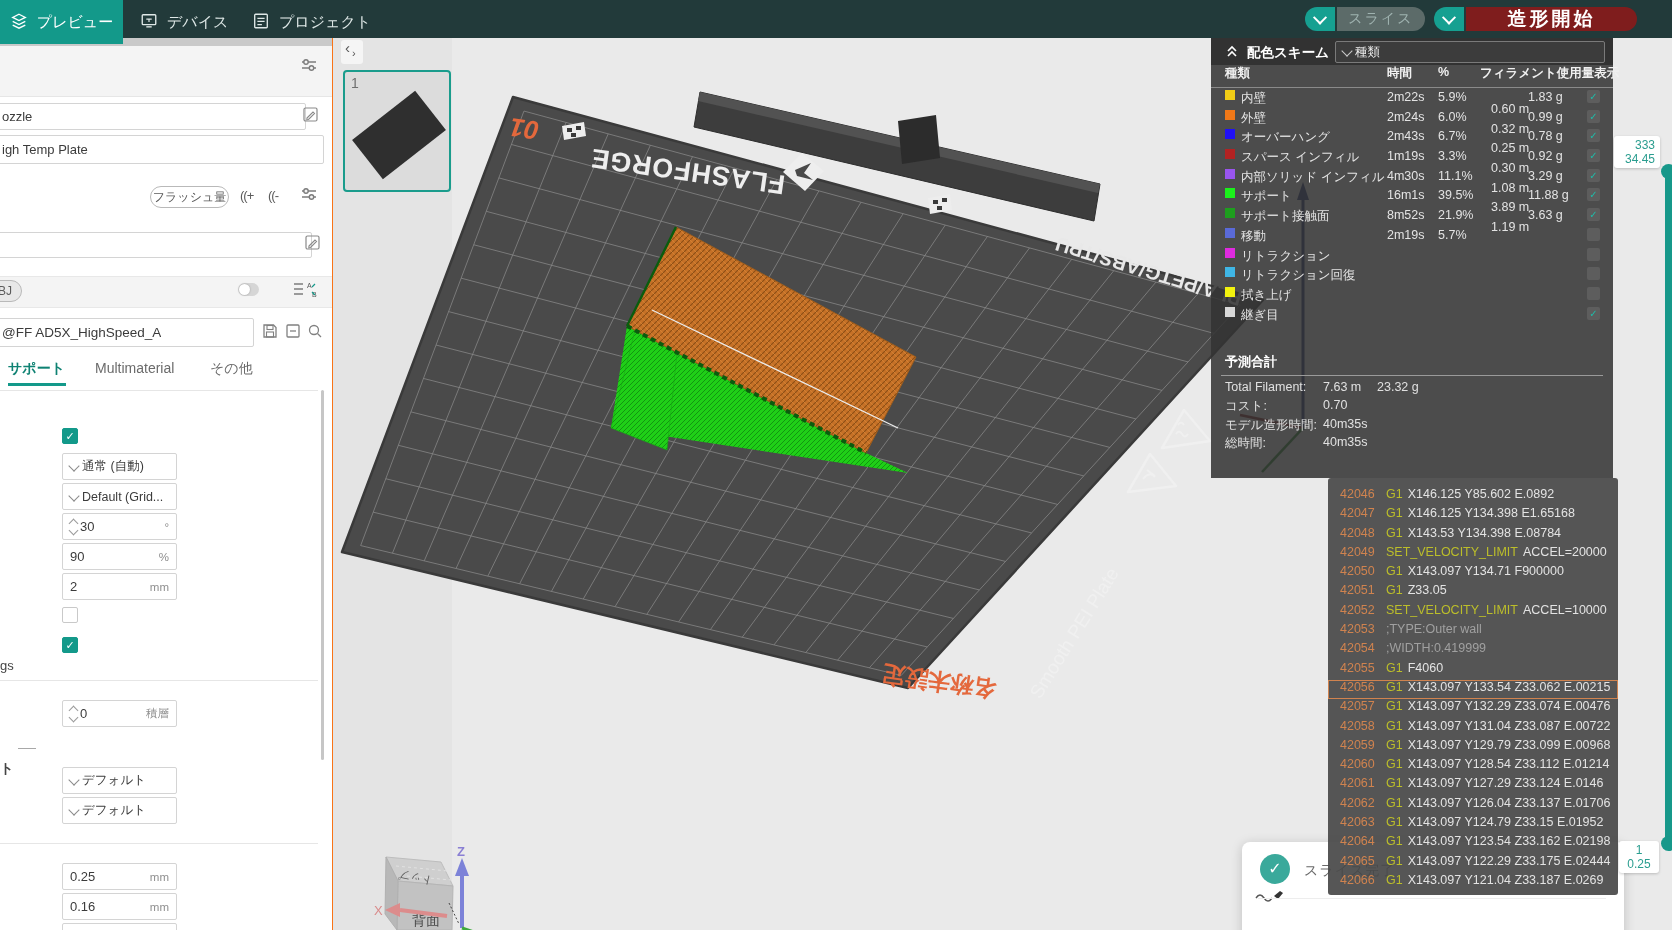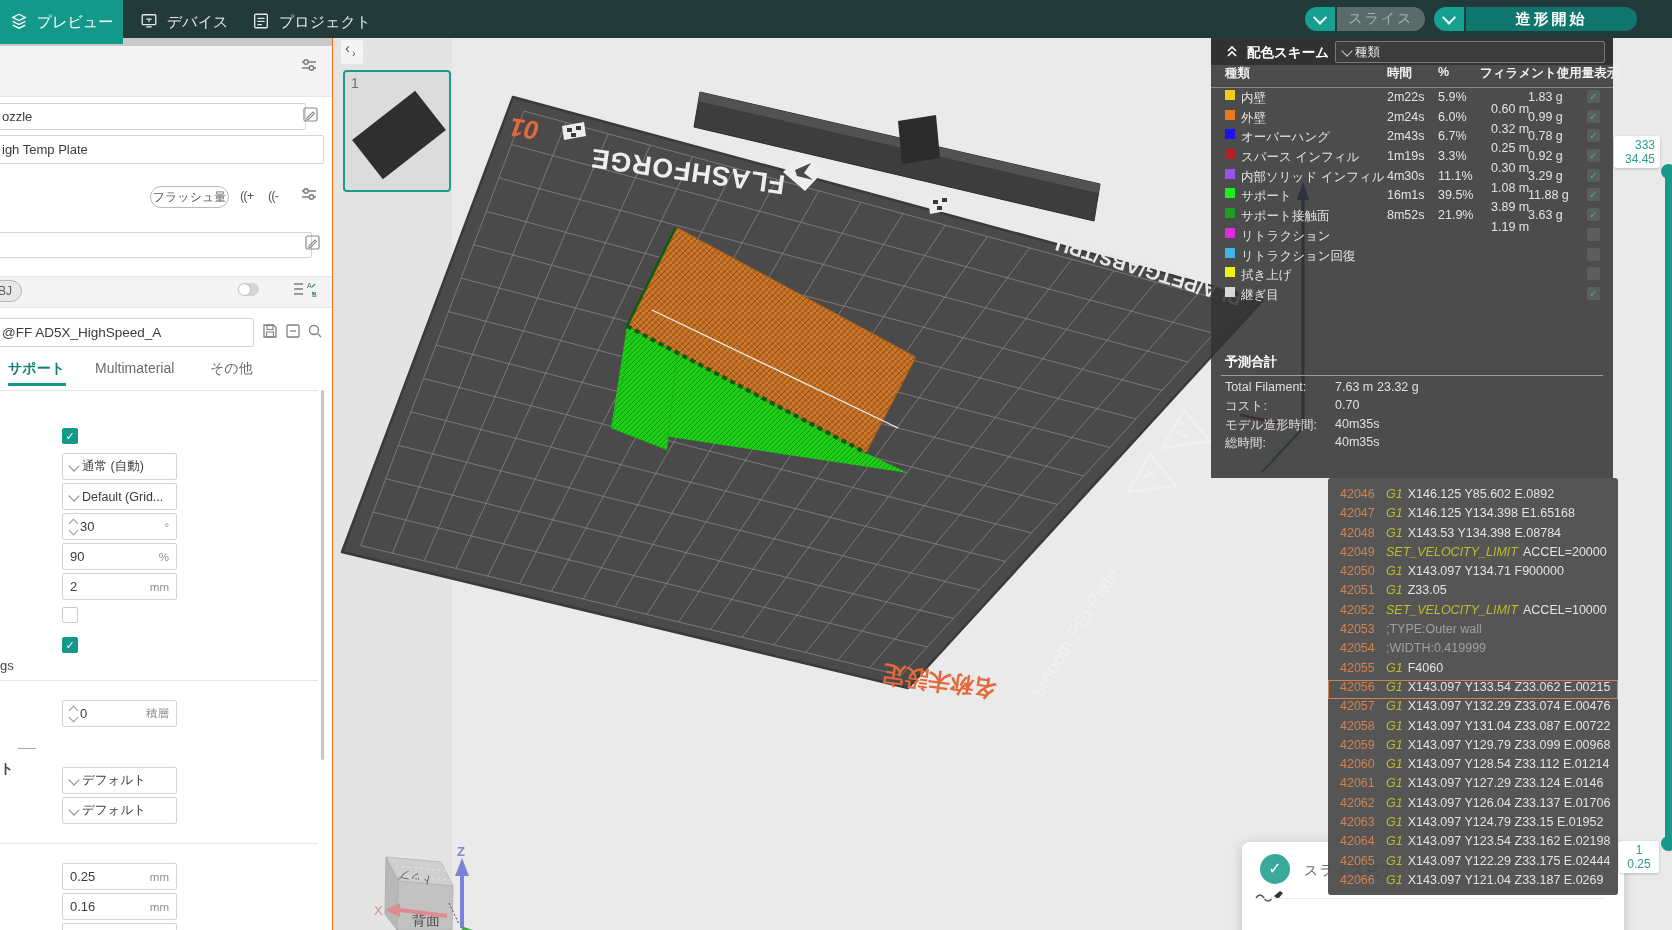--- a/index.html
+++ b/index.html
@@ -13,21 +13,21 @@
   .tab svg{flex:0 0 auto;}
   .tab-preview{left:0;width:123px;justify-content:center;}
   .tab-device{left:140px;width:96px;}
   .tab-project{left:252px;width:122px;}
   .splitbtn{position:absolute;top:7px;height:24px;display:flex;align-items:center;justify-content:center;}
   .chev-part{position:absolute;top:7px;width:30px;height:24px;background:#16a091;border-radius:12px 0 0 12px;display:flex;align-items:center;justify-content:center;}
   .chev-w{width:8px;height:8px;border-left:2px solid #fff;border-bottom:2px solid #fff;transform:rotate(-45deg) translate(1px,-1px);}
   .slice-chev{left:1305px;}
   .slice-body{left:1337px;width:88px;background:#5c6b69;border-radius:0 12px 12px 0;color:#9fb3b0;font-size:14px;letter-spacing:2px;}
   .print-chev{left:1434px;}
-  .print-body{left:1466px;width:171px;background:#0f766e;border-radius:0 12px 12px 0;color:#fff;font-size:15px;font-weight:bold;letter-spacing:3px;}
+  .print-body{left:1466px;width:171px;background:#7f1d1d;border-radius:0 12px 12px 0;color:#fff;font-size:19px;font-weight:bold;letter-spacing:3px;}
 
   
   .lpanel{position:absolute;left:0;top:38px;width:332px;height:892px;background:#fff;z-index:30;overflow:hidden;border-right:1px solid #f97316;}
   .lp-strip{position:absolute;left:0;top:0;width:100%;height:8px;background:#c9c9c9;}
   .lp-sec1{position:absolute;left:0;top:8px;width:100%;height:50px;background:#f4f4f4;border-bottom:1px solid #e6e6e6;}
   .fld{position:absolute;background:#fff;border:1px solid #d4d4d4;border-radius:2px;font-size:13px;color:#3b3b3b;display:flex;align-items:center;}
   .fld .val{padding-left:7px;white-space:nowrap;overflow:hidden;}
   .unit{position:absolute;right:7px;color:#8f8f8f;font-size:11.5px;}
   .ddchev{width:7px;height:7px;border-left:1.6px solid #8a8a8a;border-bottom:1.6px solid #8a8a8a;transform:rotate(-45deg);margin:0 4px 2px 7px;flex:0 0 auto;}
   .spinner{display:flex;flex-direction:column;gap:3px;margin:0 3px 0 7px;}
@@ -75,28 +75,28 @@
   .srow{position:relative;height:19.7px;font-size:12.5px;color:#e3e3e3;}
   .srow span{top:2px;}
   .sw{position:absolute;left:14px;top:4.5px;width:10px;height:10px;}
   .s-label{left:30px;} .s-time{left:176px;} .s-pct{left:227px;} .s-len{left:280px;margin-top:12px;} .s-wt{left:317px;}
   .scb{position:absolute;left:376px;top:3px;width:13px;height:13px;background:rgba(105,105,105,.6);border-radius:2px;text-align:center;font-size:10px;line-height:13px;color:#1fbba8;}
   .totals-title{position:absolute;left:14px;top:315px;font-weight:bold;font-size:13px;color:#fff;}
   .totals-div{position:absolute;left:10px;top:337px;width:382px;height:1px;background:#9a9a9a;}
   .trows{position:absolute;left:0;top:341px;width:100%;}
   .trow{position:relative;height:18.4px;font-size:12.5px;color:#e0e0e0;}
   .trow span{position:absolute;top:1px;white-space:nowrap;}
-  .t-label{left:14px;} .t-v1{left:112px;margin-left:12px;} .t-v2{left:166px;}
+  .t-label{left:14px;} .t-v1{left:112px;} .t-v2{left:166px;}
 
   
   .gcode{position:absolute;left:996px;top:440px;width:290px;height:417px;background:rgba(72,72,72,.92);border-radius:3px;z-index:14;overflow:hidden;padding-top:9px;box-sizing:border-box;}
   .gline{position:relative;height:19.3px;font-size:12.5px;white-space:nowrap;padding-left:12px;}
   .gline.hl{outline:1px solid #d0834f;outline-offset:-1px;}
   .gnum{display:inline-block;width:46px;color:#d0834f;}
-  .gcmd{color:#bcbe2a;margin-right:5px;font-style:italic;}
+  .gcmd{color:#bcbe2a;margin-right:5px;}
   .gargs{color:#e3e3e3;}
   .gcomment{color:#a0a0a0;}
 
   
   .toast{position:absolute;left:910px;top:804px;width:382px;height:130px;background:#fff;border-radius:8px;box-shadow:0 2px 12px rgba(0,0,0,.18);z-index:10;}
   .toast-circle{position:absolute;left:18px;top:12px;width:30px;height:30px;border-radius:50%;background:#3aa99b;color:#fff;text-align:center;font-size:16px;line-height:30px;}
   .toast-msg{position:absolute;left:62px;top:20px;font-size:14px;color:#6a6a6a;letter-spacing:1px;}
   .toast-x{position:absolute;left:338px;top:16px;font-size:17px;color:#c9c9c9;}
   .toast-div{position:absolute;left:16px;top:56px;width:348px;height:1px;background:#ededed;}
   .toast-squig{position:absolute;left:12px;top:42px;}
@@ -500,20 +500,29 @@
           <div class="srow">
             <span class="sw" style="background:#1E9E1E"></span>
             <span class="s-label">サポート接触面</span>
             <span class="s-time">8m52s</span>
             <span class="s-pct">21.9%</span>
             <span class="s-len">1.19 m</span>
             <span class="s-wt">3.63 g</span>
             <span class="scb">✓</span>
           </div>
           <div class="srow">
+            <span class="sw" style="background:#5A6AD8"></span>
+            <span class="s-label">移動</span>
+            <span class="s-time">2m19s</span>
+            <span class="s-pct">5.7%</span>
+            <span class="s-len"></span>
+            <span class="s-wt"></span>
+            <span class="scb"></span>
+          </div>
+          <div class="srow">
             <span class="sw" style="background:#E02AE0"></span>
             <span class="s-label">リトラクション</span>
             <span class="s-time"></span>
             <span class="s-pct"></span>
             <span class="s-len"></span>
             <span class="s-wt"></span>
             <span class="scb"></span>
           </div>
           <div class="srow">
             <span class="sw" style="background:#3FB6E6"></span>

